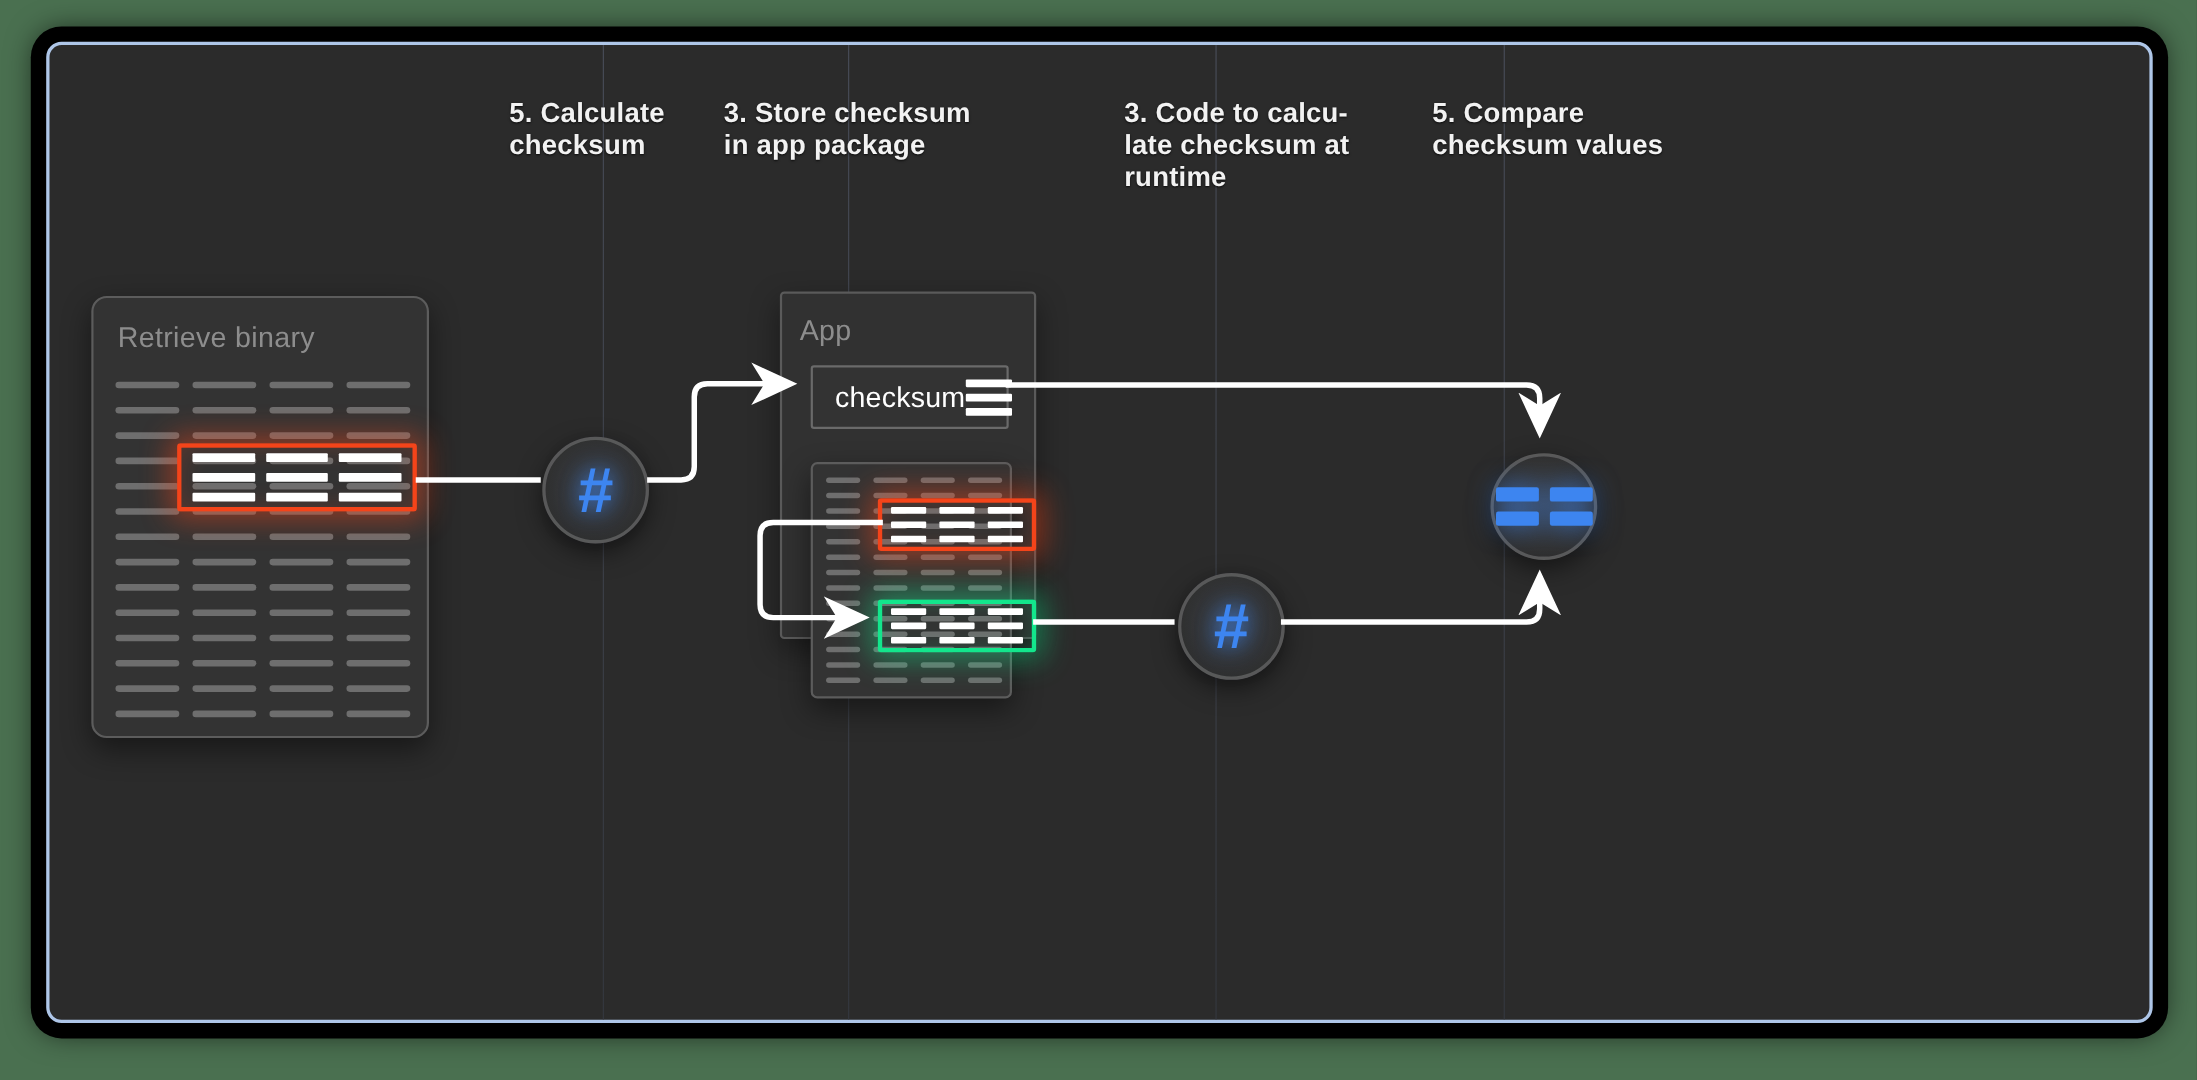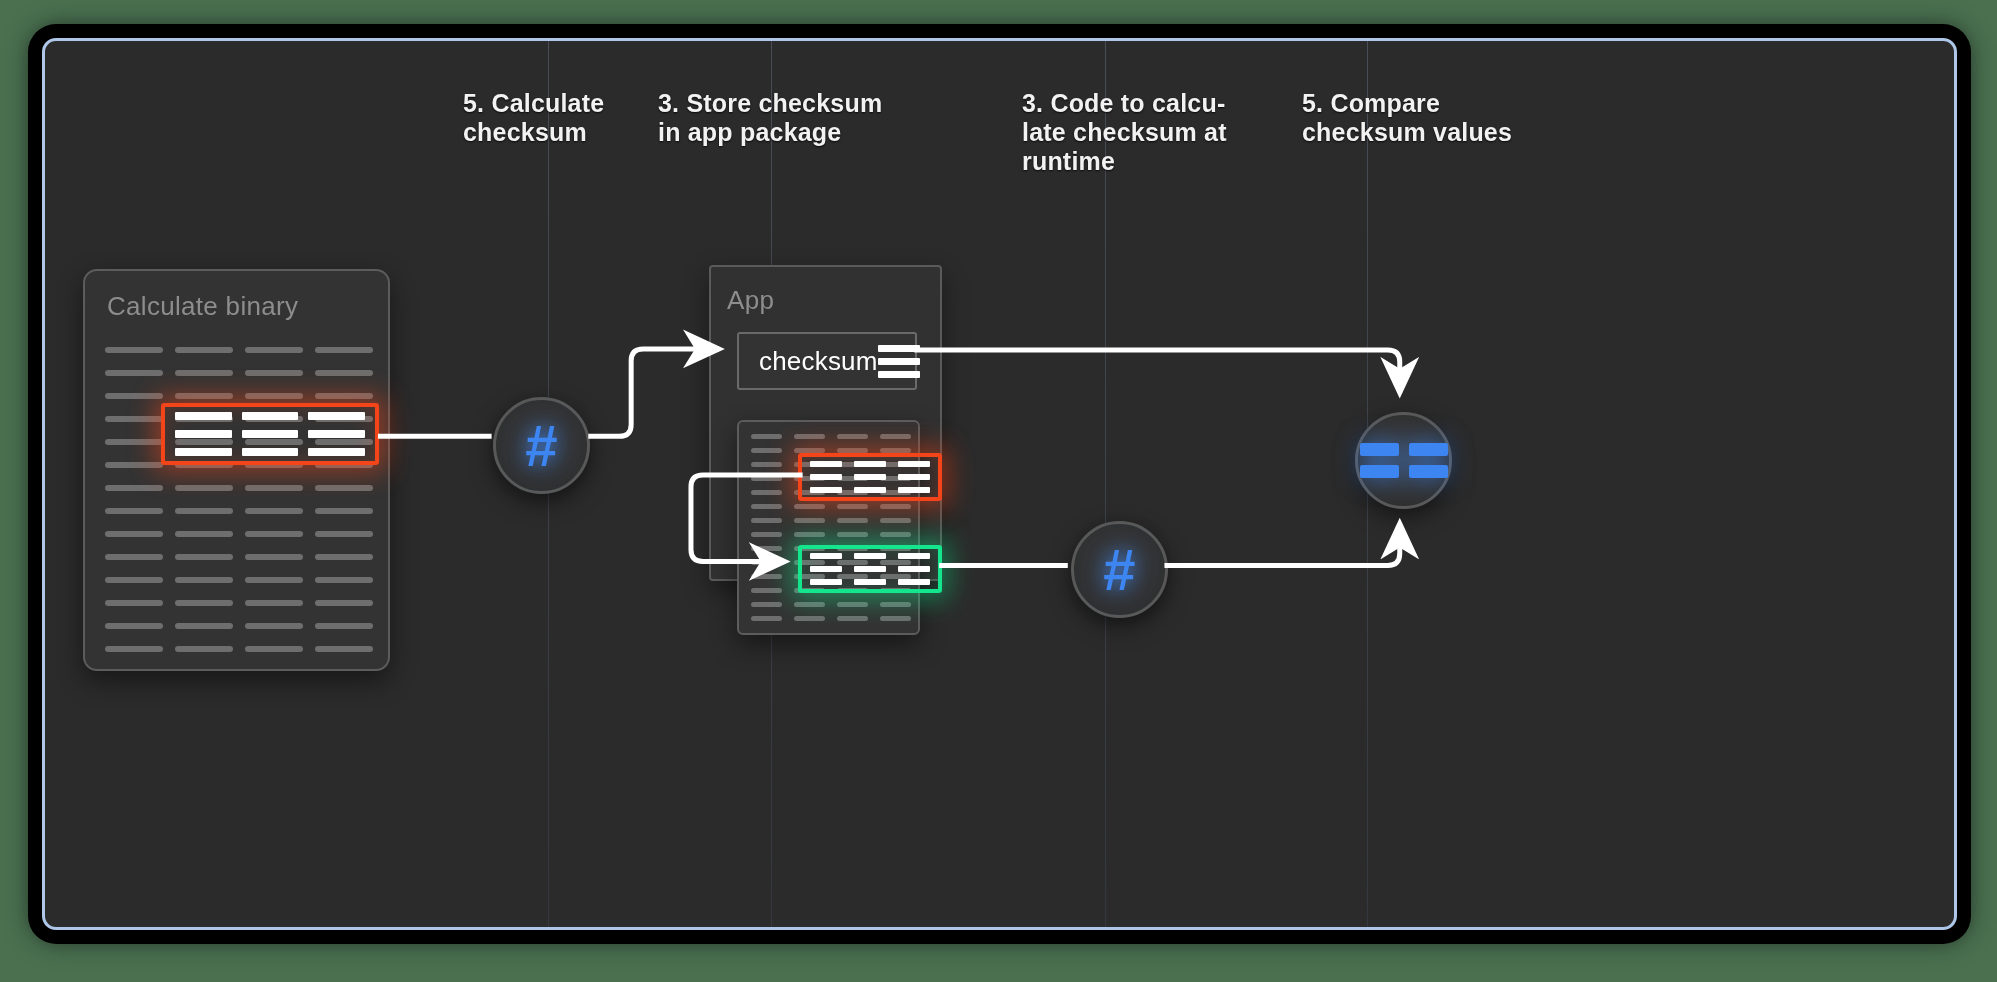--- a/index.html
+++ b/index.html
@@ -149,21 +149,21 @@
 checksum</div>
     <div class="step-title" style="left:613px; top:48px;  width:330px;">3. Store checksum
 in app package</div>
     <div class="step-title" style="left:977px; top:48px;  width:300px;">3. Code to calcu-
 late checksum at
 runtime</div>
     <div class="step-title" style="left:1213px;top:48px;  width:330px;margin-left:44px;">5. Compare
 checksum values</div>
 
     <div class="code-card" style="left:38px; top:228px; width:307px; height:402px;">
-      <div class="card-label" style="left:22px; top:20px;">Calculate binary</div>
+      <div class="card-label" style="left:22px; top:20px;">Retrieve binary</div>
       <div class="code-lines" style="left:20px; top:76px; width:268px;">
           <div class="code-row" style="gap: 12px; margin-bottom: 17px;">
             <div class="code-seg" style="width: 58px; height: 6px;"></div>
             <div class="code-seg" style="width: 58px; height: 6px;"></div>
             <div class="code-seg" style="width: 58px; height: 6px;"></div>
             <div class="code-seg" style="width: 58px; height: 6px;"></div>
           </div>
           <div class="code-row" style="gap: 12px; margin-bottom: 17px;">
             <div class="code-seg" style="width: 58px; height: 6px;"></div>
             <div class="code-seg" style="width: 58px; height: 6px;"></div>

